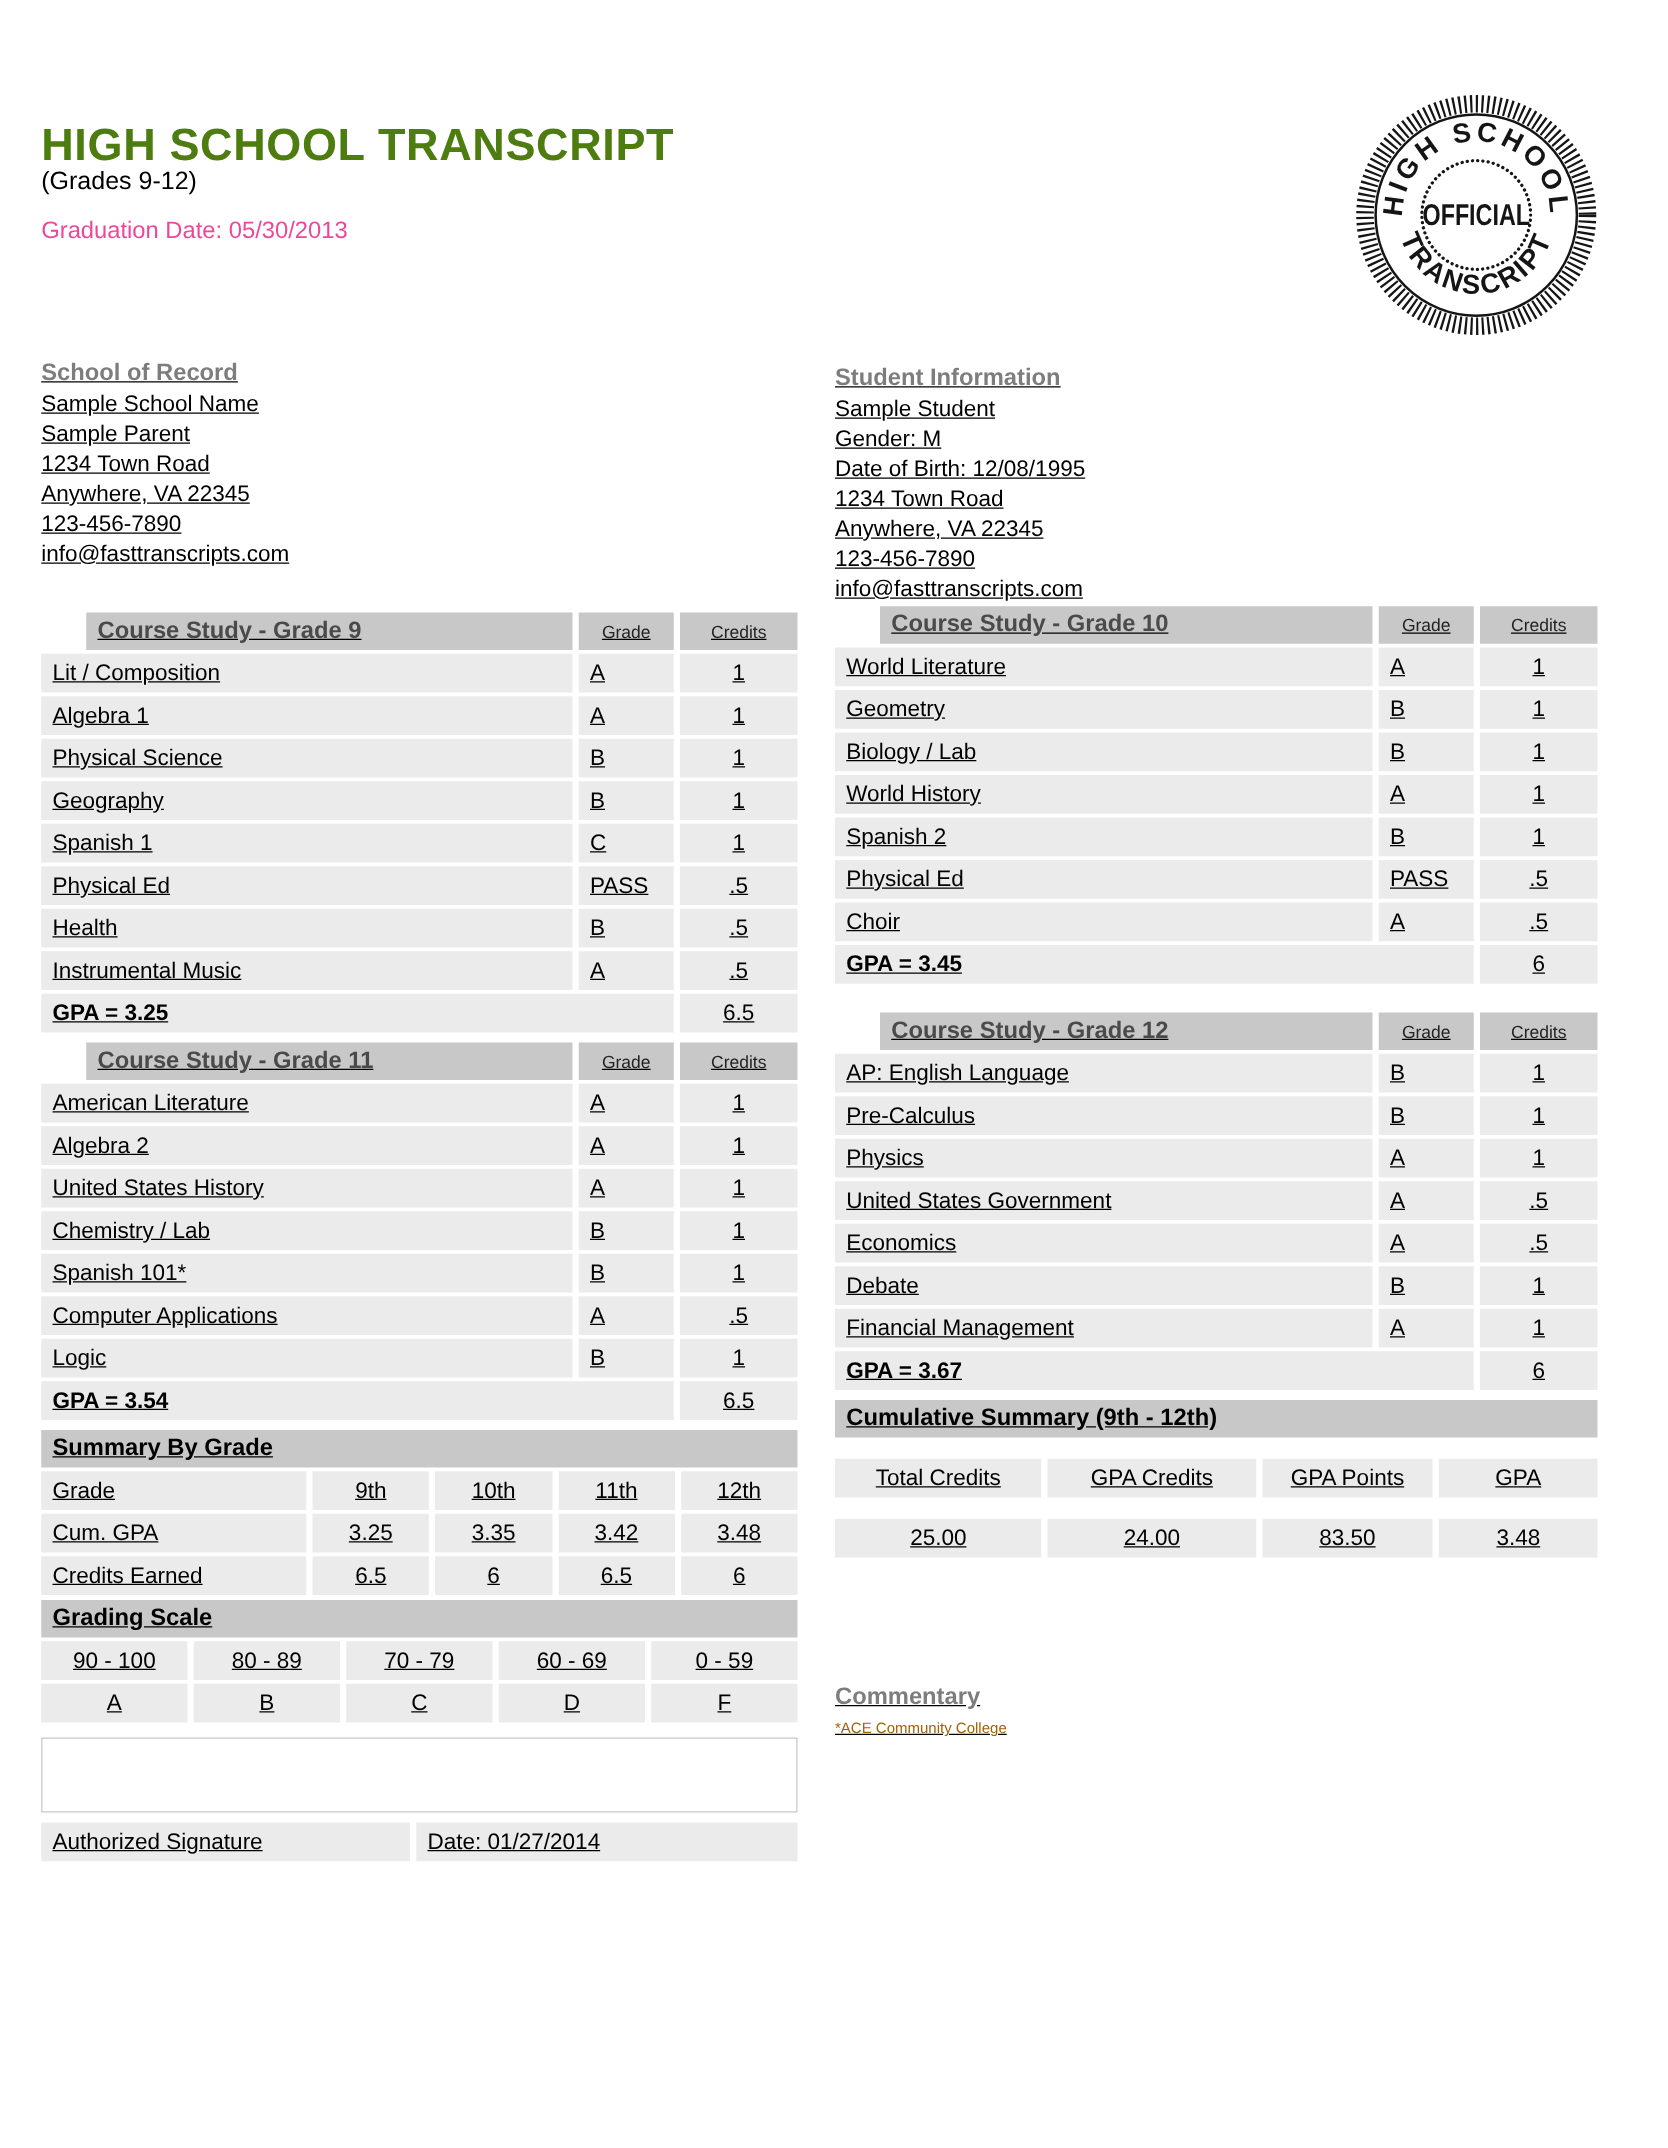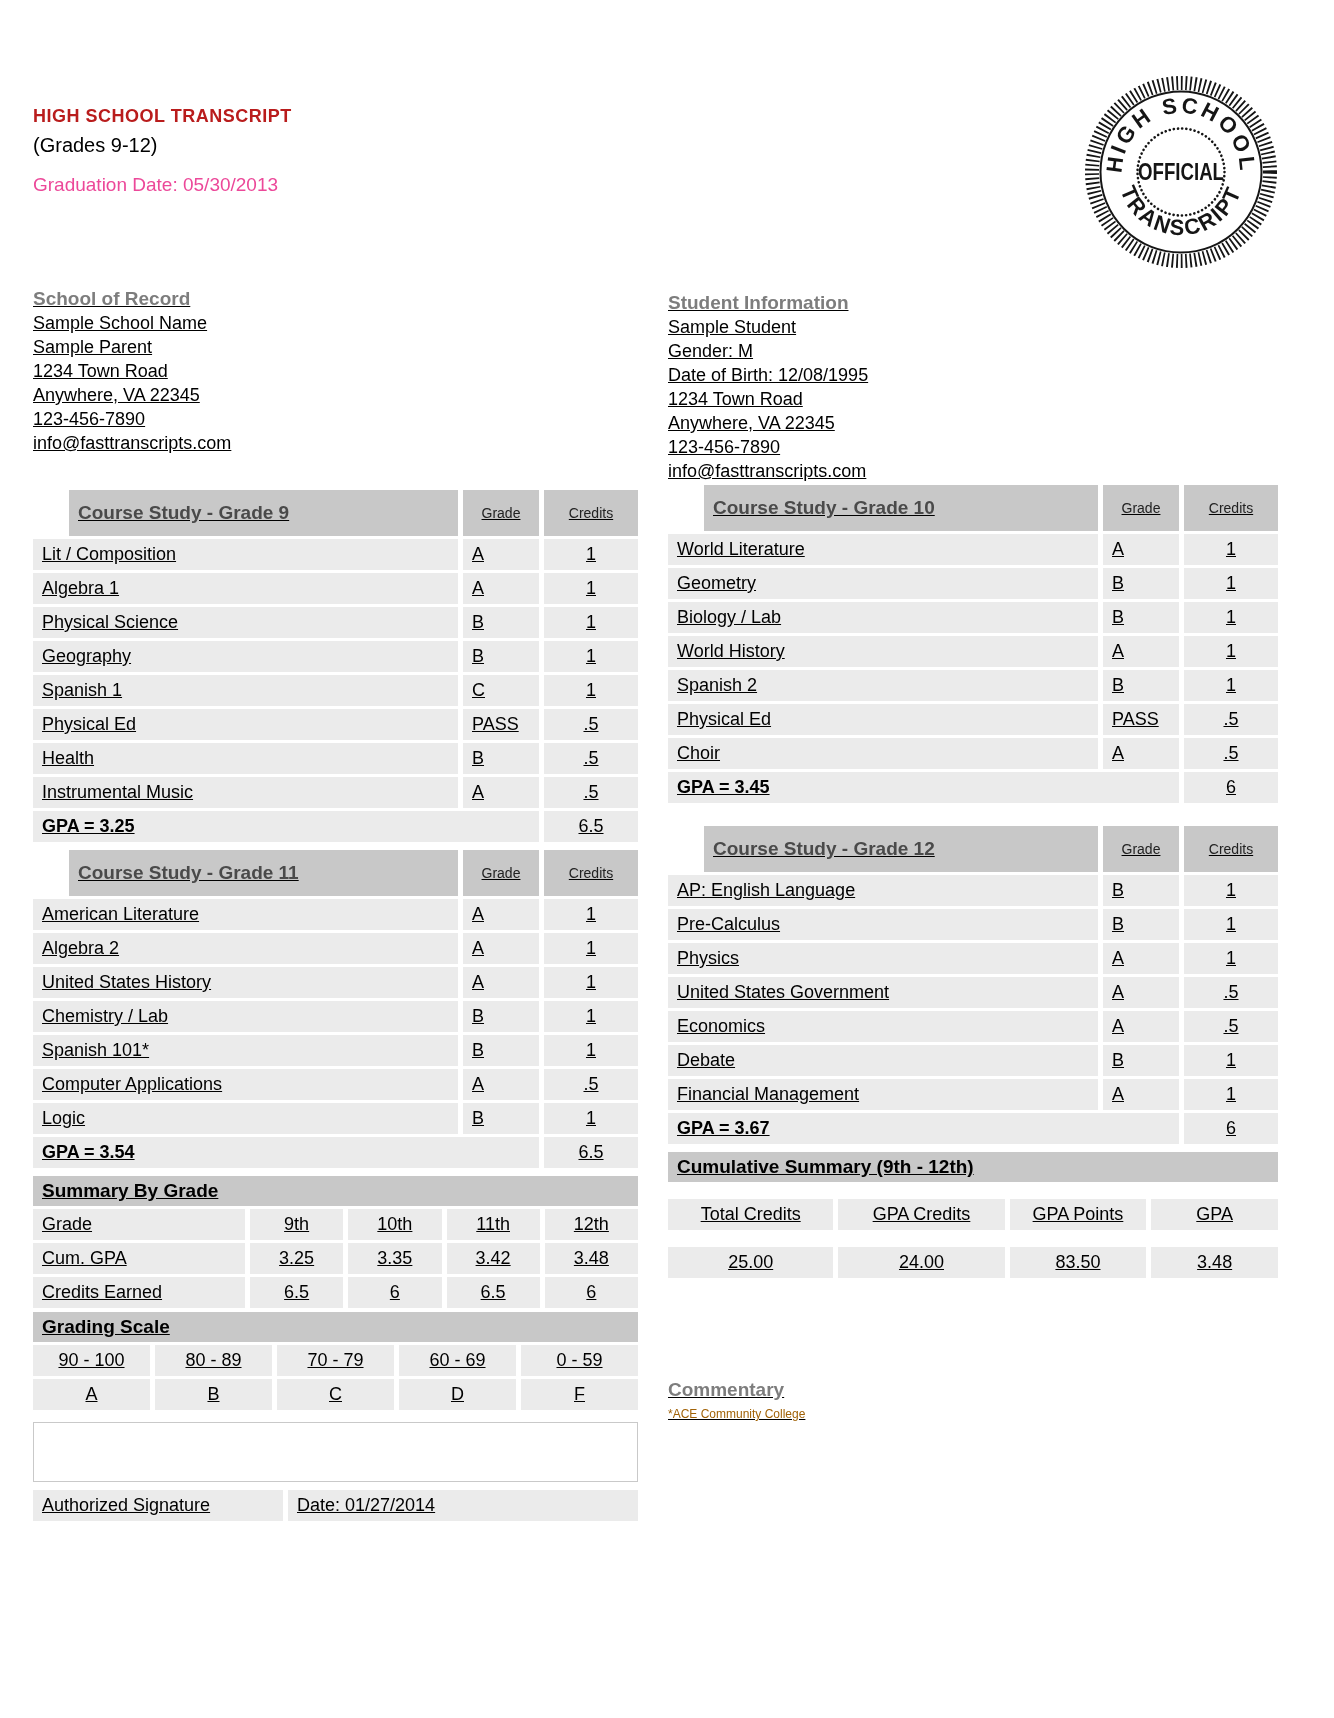--- a/index.html
+++ b/index.html
@@ -2,39 +2,39 @@
 <html><head>
 <meta charset="utf-8">
 <style>
   html,body{margin:0;padding:0;}
   body{
     width:1334px;height:1718px;position:relative;background:#ffffff;
     font-family:"Liberation Sans", sans-serif;color:#000;
   }
   
   .doc-header{position:absolute;left:33px;top:100px;}
-  .doc-title{font-size:18px;font-weight:bold;color:#b91c1c;letter-spacing:0.5px;line-height:32px;margin:0;}
+  .doc-title{font-size:36px;font-weight:bold;color:#4d7c0f;letter-spacing:0.5px;line-height:32px;margin:0;}
   .doc-subtitle{font-size:20px;color:#000000;line-height:26px;}
   .grad-date{font-size:19px;color:#ec4899;margin-top:16px;}
   
   .stamp{position:absolute;left:1083px;top:74px;}
   
   .col{position:absolute;text-decoration:underline;}
   .col-left{left:33px;top:287px;width:605px;}
   .col-right{left:668px;top:291px;width:610px;}
   
   .info-h{font-size:19px;font-weight:bold;color:#7d7d7d;line-height:24px;}
   .info-line{font-size:18px;line-height:24px;color:#000;}
   
   .ctable{width:100%;}
   #t9{margin-top:35px;}
   #t11{margin-top:8px;}
   #t10{margin-top:2px;}
   #t12{margin-top:23px;}
-  .bar{display:flex;gap:5px;height:46px;padding-left:36px;}
+  .bar{display:flex;gap:5px;height:30px;padding-left:36px;}
   .bcell{background:#c8c8c8;display:flex;align-items:center;}
   .bar-title{flex:1;font-size:19px;font-weight:bold;color:#4a4a4a;padding-left:9px;}
   .bar-grade{width:76px;justify-content:center;font-size:14px;color:#222;}
   .bar-credits{width:94px;justify-content:center;font-size:14px;color:#222;}
   .trow{display:flex;gap:5px;height:31px;margin-top:3px;}
   .cell{background:#ebebeb;display:flex;align-items:center;font-size:18px;color:#000;}
   .c-course{flex:1;padding-left:9px;}
   .c-grade{width:76px;padding-left:9px;box-sizing:border-box;}
   .c-credits{width:94px;justify-content:center;}
   .c-gpa{flex:1;font-weight:bold;padding-left:9px;}
@@ -49,21 +49,21 @@
   #cumulative{margin-top:8px;}
   .cu-row{display:flex;gap:5px;height:31px;margin-top:17px;}
   .cu-row > :nth-child(1){flex:167;}
   .cu-row > :nth-child(2){flex:168;}
   .cu-row > :nth-child(3){flex:138;}
   .cu-row > :nth-child(4){flex:128;}
   .cu-cell{justify-content:center;}
   
   .sigbox{margin-top:12px;height:58px;background:#fff;border:1px solid #c9c9c9;}
   .sigrow{display:flex;gap:5px;height:31px;margin-top:8px;}
-  .sig-label{width:250px;padding-left:9px;box-sizing:border-box;}
+  .sig-label{width:295px;padding-left:9px;box-sizing:border-box;}
   .sig-date{flex:1;padding-left:9px;}
   
   .commentary{margin-top:100px;}
   .comm-h{font-size:19px;font-weight:bold;color:#7d7d7d;line-height:24px;}
   .comm-text{font-size:12px;color:#a16207;line-height:24px;}
 </style>
 </head>
 <body>
 
 <header class="doc-header">

